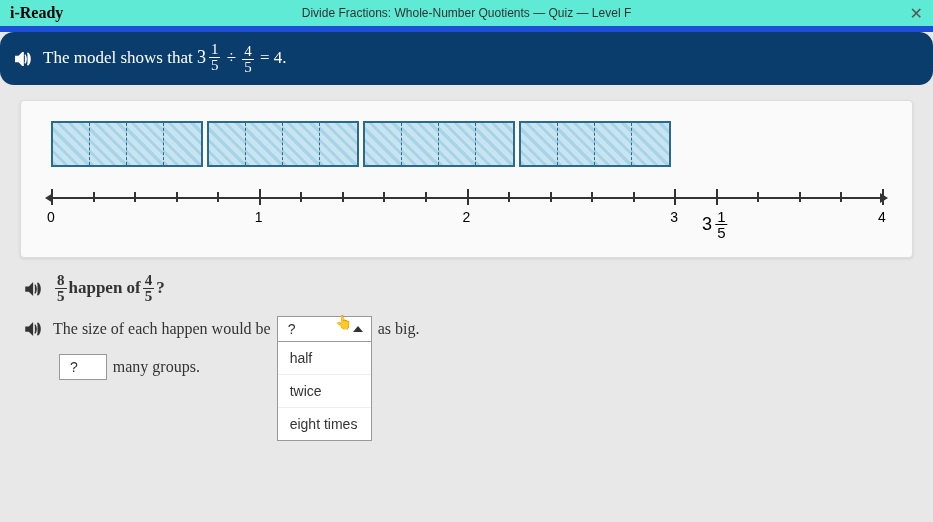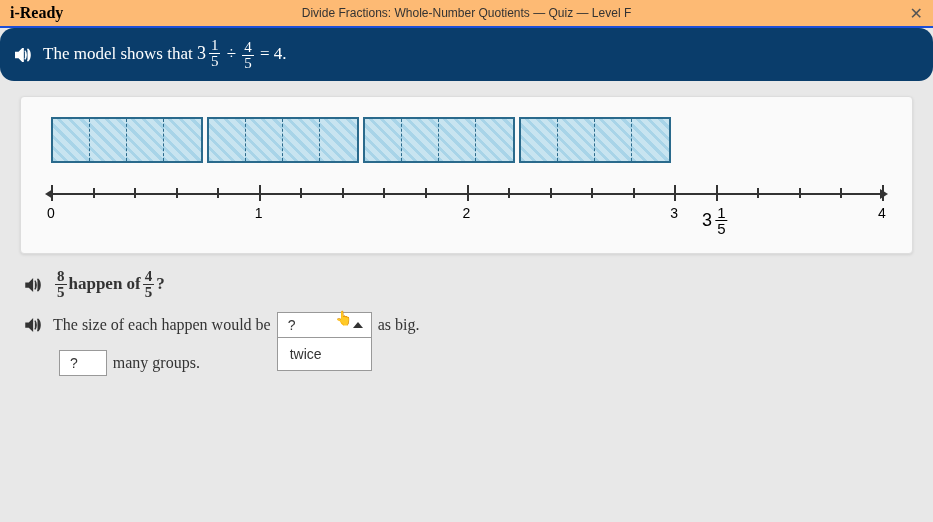--- a/index.html
+++ b/index.html
@@ -1,17 +1,17 @@
 <!DOCTYPE html>
 <html><head>
 <meta charset="utf-8">
 <style>
 * { box-sizing: border-box; margin: 0; padding: 0; }
 body { font-family: Arial, sans-serif; background: #e8e8e8; width: 933px; height: 522px; overflow: hidden; }
-.header { display: flex; align-items: center; background: #fdba74; border-bottom: 2px solid #1d4ed8; padding: 4px 10px; font-size: 13px; position: relative; }
+.header { display: flex; align-items: center; background: #5eead4; border-bottom: 6px solid #1d4ed8; padding: 4px 10px; font-size: 13px; position: relative; }
 .brand { font-weight: bold; font-family: Georgia, serif; font-size: 16px; }
 .title { position: absolute; left: 50%; transform: translateX(-50%); font-size: 12px; color: #333; }
 .close { position: absolute; right: 10px; font-size: 16px; color: #555; cursor: pointer; }
 .blue-bar { background: #0a3d6b; color: #fff; padding: 10px 15px; display: flex; align-items: center; font-family: Georgia, serif; font-size: 17px; border-radius: 14px; }
 .speaker { width: 18px; height: 14px; margin-right: 10px; }
 .speaker svg { width: 100%; height: 100%; }
 .frac { display: inline-flex; flex-direction: column; align-items: center; line-height: 1; margin: 0 2px; vertical-align: middle; font-size: 15px; }
 .frac .num { border-bottom: 1px solid currentColor; padding: 0 2px; }
 .frac .den { padding: 0 2px; }
 .mixed { display: inline-flex; align-items: center; }
@@ -168,21 +168,23 @@
           <path fill="#333" d="M0 5h4l5-5v16l-5-5H0z"></path>
           <path d="M11 3c2 2 2 8 0 10 M14 1c4 3 4 11 0 14" stroke="#333" stroke-width="1.5" fill="none"></path>
         </svg></span>
     <span class="txt">
       <span>The size of each happen would be </span>
       <span class="select-box">
         <span>?</span>
         <span class="caret up"></span>
         <span class="cursor-hand">👆</span>
         <div class="dropdown">
+          <div class="opt">half</div>
           <div class="opt">twice</div>
+          <div class="opt">eight times</div>
         </div>
       </span>
       <span> as big.</span>
     </span>
   </div>
 
   <div class="q-line" style="margin-left:28px;">
     <span class="txt">
       <span class="select-box" style="min-width:40px;">
         <span>?</span>

